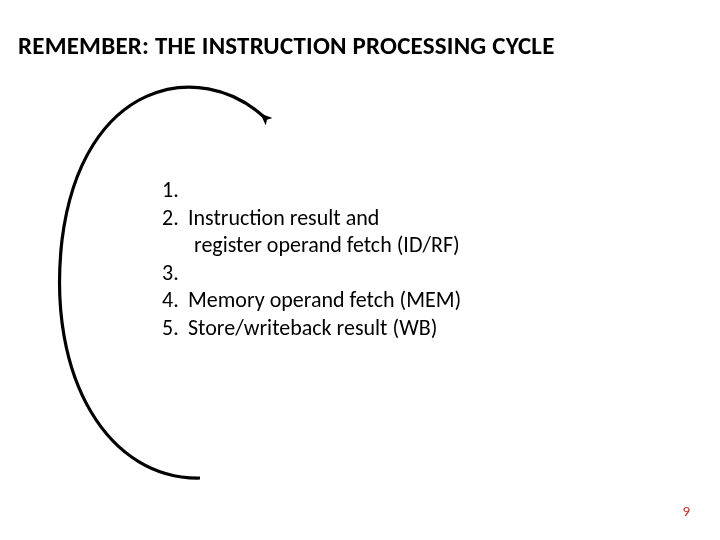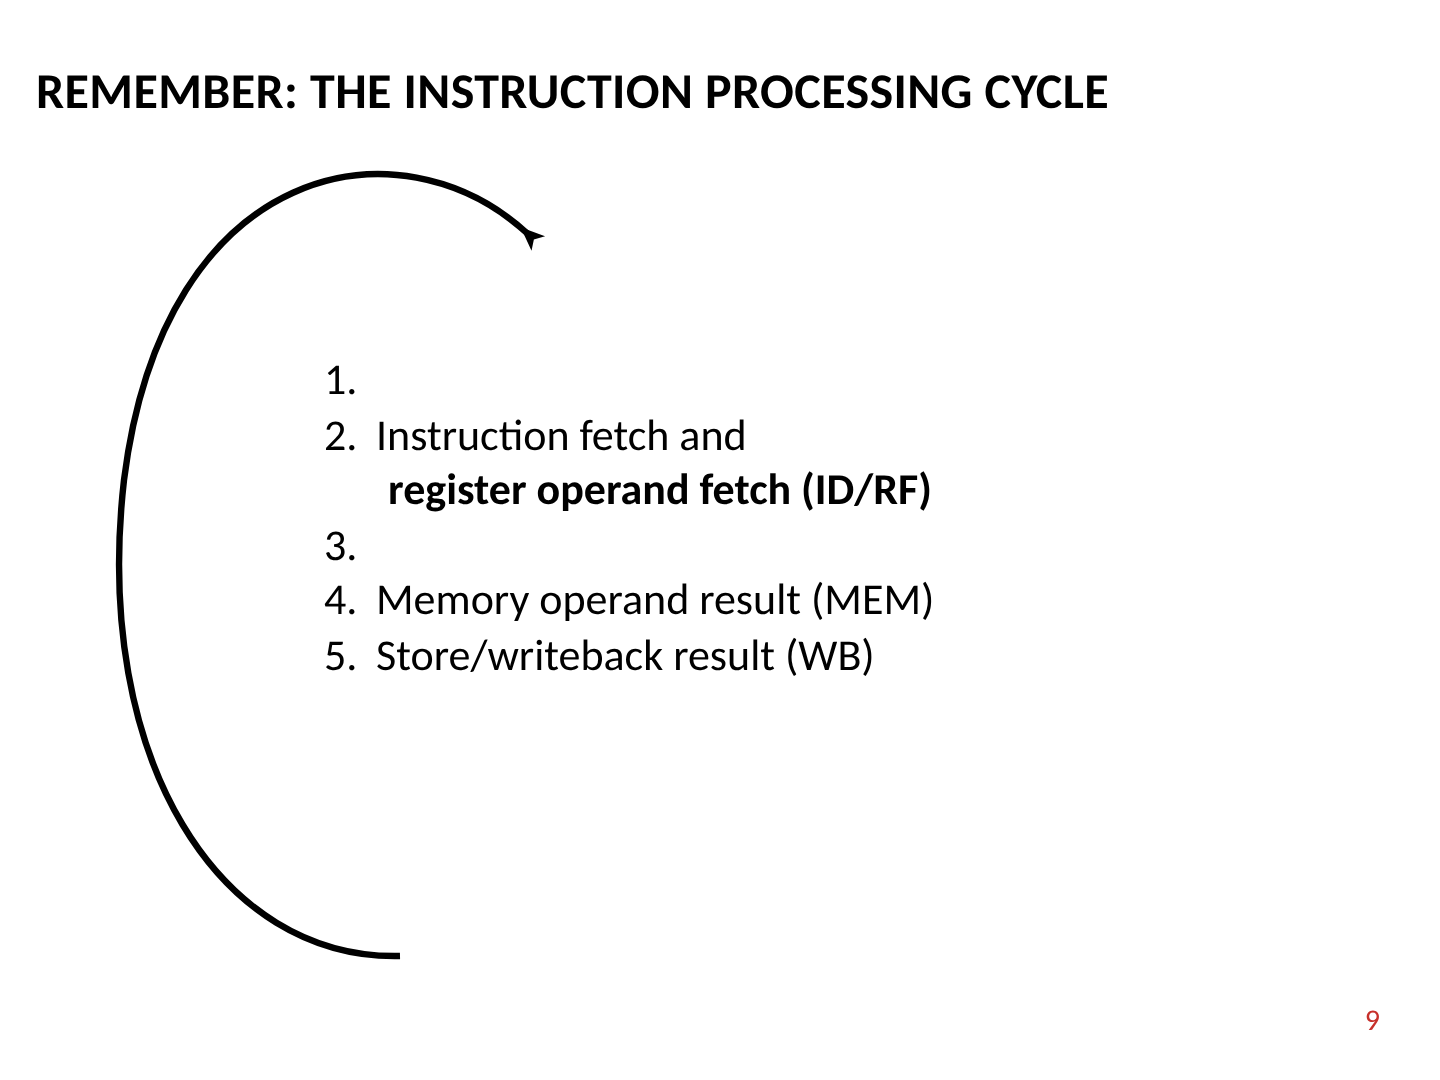--- a/index.html
+++ b/index.html
@@ -41,21 +41,20 @@
   }
   .steps .row {
     display: flex;
   }
   .steps .num {
     width: 26px;
     flex: 0 0 26px;
   }
   .steps .indent {
     padding-left: 32px;
-    font-weight: bold;
   }
   .page-number {
     position: absolute;
     bottom: 20px;
     right: 30px;
     font-size: 15px;
     color: #c7302b;
   }
 </style>
 </head>
@@ -73,31 +72,31 @@
            C 160 -2, 42 20, 22 180
            C 6 320, 70 420, 160 418" fill="none" stroke="#000000" stroke-width="3.2" marker-start="url(#arrowhead)"></path>
 </svg>
 
 <div class="steps">
   <div class="row">
     <span class="num">1.</span>
   </div>
   <div class="row">
     <span class="num">2.</span>
-    <span>Instruction fetch and</span>
+    <span>Instruction result and</span>
   </div>
   <div class="row">
     <span class="indent">register operand fetch (ID/RF)</span>
   </div>
   <div class="row">
     <span class="num">3.</span>
   </div>
   <div class="row">
     <span class="num">4.</span>
-    <span>Memory operand result (MEM)</span>
+    <span>Memory operand fetch (MEM)</span>
   </div>
   <div class="row">
     <span class="num">5.</span>
     <span>Store/writeback result (WB)</span>
   </div>
 </div>
 
 <div class="page-number">9</div>
 
 </body></html>

